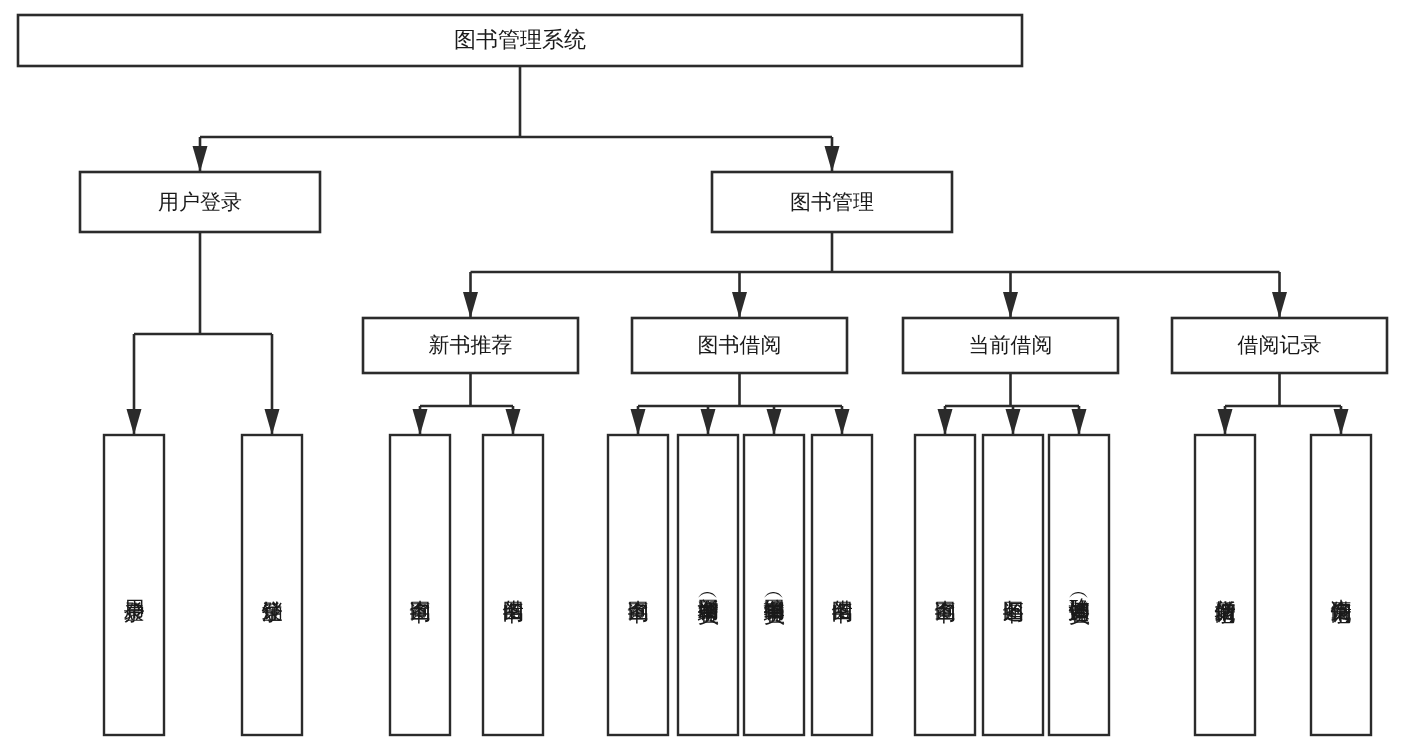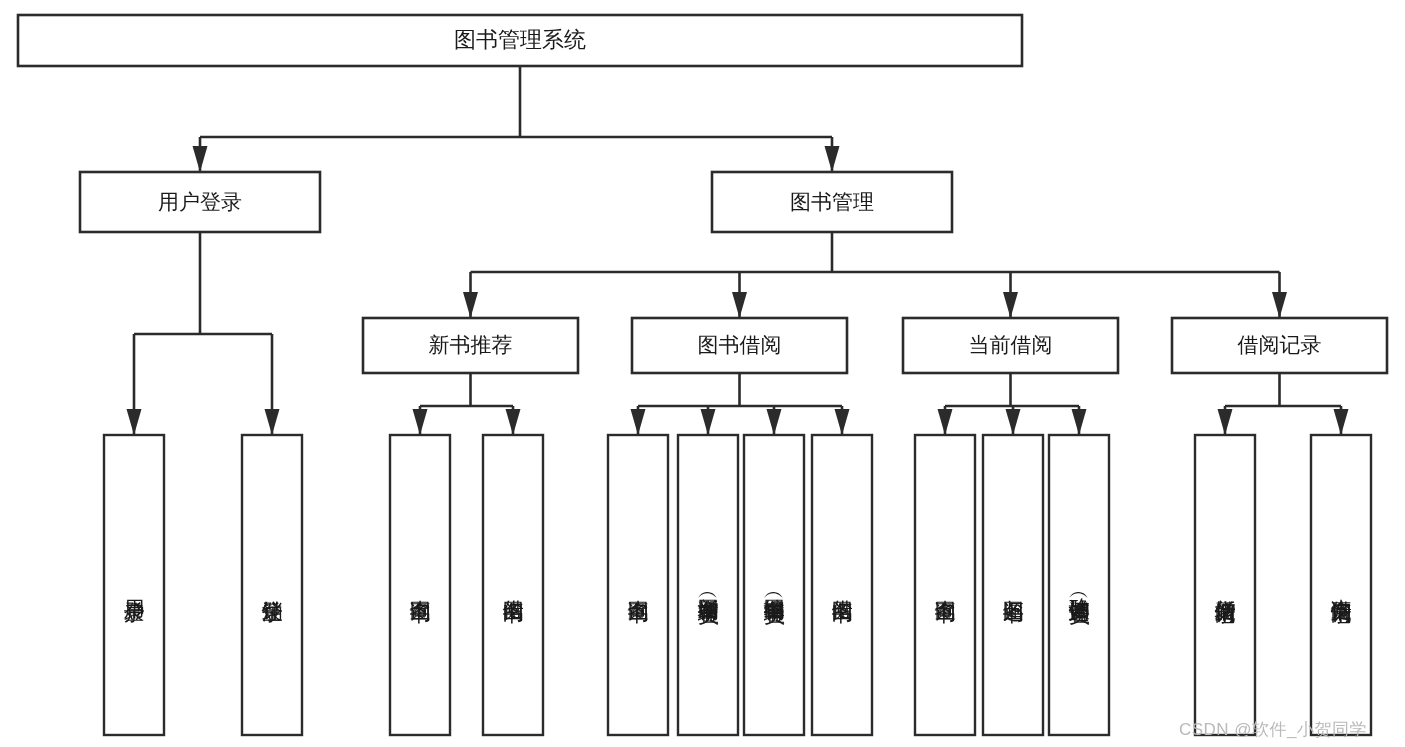--- a/index.html
+++ b/index.html
@@ -213,15 +213,14 @@
         <div class="leaf-label">确认归还（管理员）</div>
       </div>
       <div class="leaf-label-wrap" style="left: 1195px; top: 435px; width: 60px; height: 300px;">
         <div class="leaf-label">新增借阅记录</div>
       </div>
       <div class="leaf-label-wrap" style="left: 1311px; top: 435px; width: 60px; height: 300px;">
         <div class="leaf-label">查询借阅记录</div>
       </div>
     </div>
 
-  <div class="watermark">CSDN @软件_小贺同学</div>
 
 </div>
 
 </body></html>

